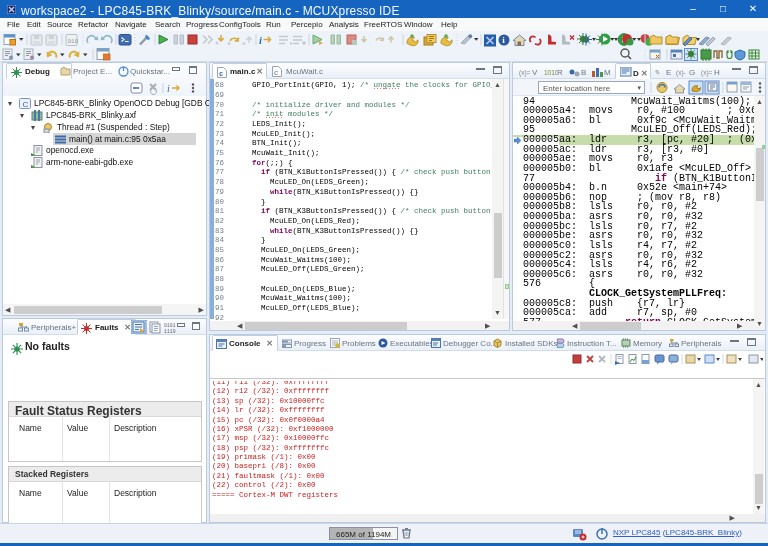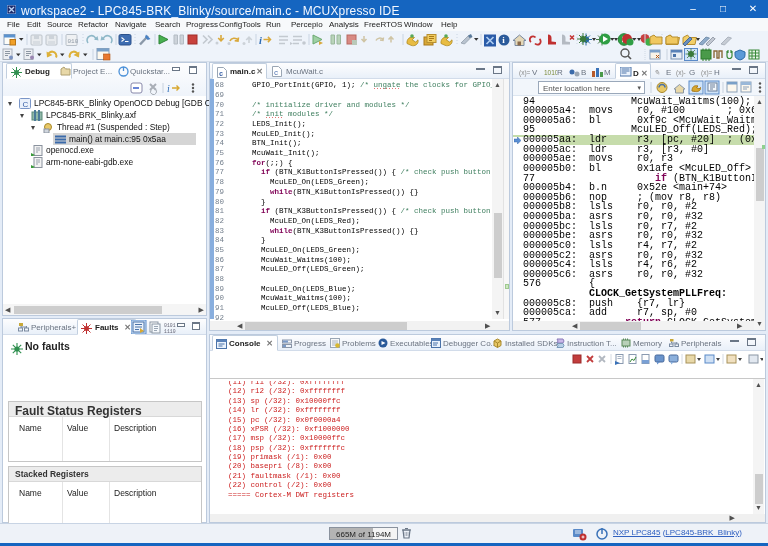--- a/index.html
+++ b/index.html
@@ -672,21 +672,21 @@
           <path d="M145 6 l4 0 l-2 3 z" fill="#444"></path>
         <line x1="152" y1="2" x2="152" y2="12" stroke="#d4dae2"></line>
         <rect x="156" y="3" width="9" height="8" fill="#f0e0c0" stroke="#a8925a"></rect>
           <path d="M167 6 l4 0 l-2 3 z" fill="#444"></path>
         <rect x="178" y="3" width="9" height="8" fill="#e2e8f0" stroke="#8a96a4"></rect>
           <path d="M189 6 l4 0 l-2 3 z" fill="#444"></path>
       </svg>
     </div>
     <div style="position:absolute;left:0;top:43px;right:0;height:1px;background:#c8c8c8"></div>
     <div style="position:absolute;left:2px;top:46px;right:13px;bottom:8px;overflow:hidden">
-      <pre class="mono" style="position:absolute;left:16px;top:-3px;font-size:7.5px;line-height:9.38px;color:#cc2020">(11) r11 (/32): 0xffffffff
+      <pre class="mono" style="position:absolute;left:0;top:-3px;font-size:7.5px;line-height:9.38px;color:#cc2020">(11) r11 (/32): 0xffffffff
 (12) r12 (/32): 0xffffffff
 (13) sp (/32): 0x10000ffc
 (14) lr (/32): 0xffffffff
 (15) pc (/32): 0x0f0000a4
 (16) xPSR (/32): 0xf1000000
 (17) msp (/32): 0x10000ffc
 (18) psp (/32): 0xfffffffc
 (19) primask (/1): 0x00
 (20) basepri (/8): 0x00
 (21) faultmask (/1): 0x00

